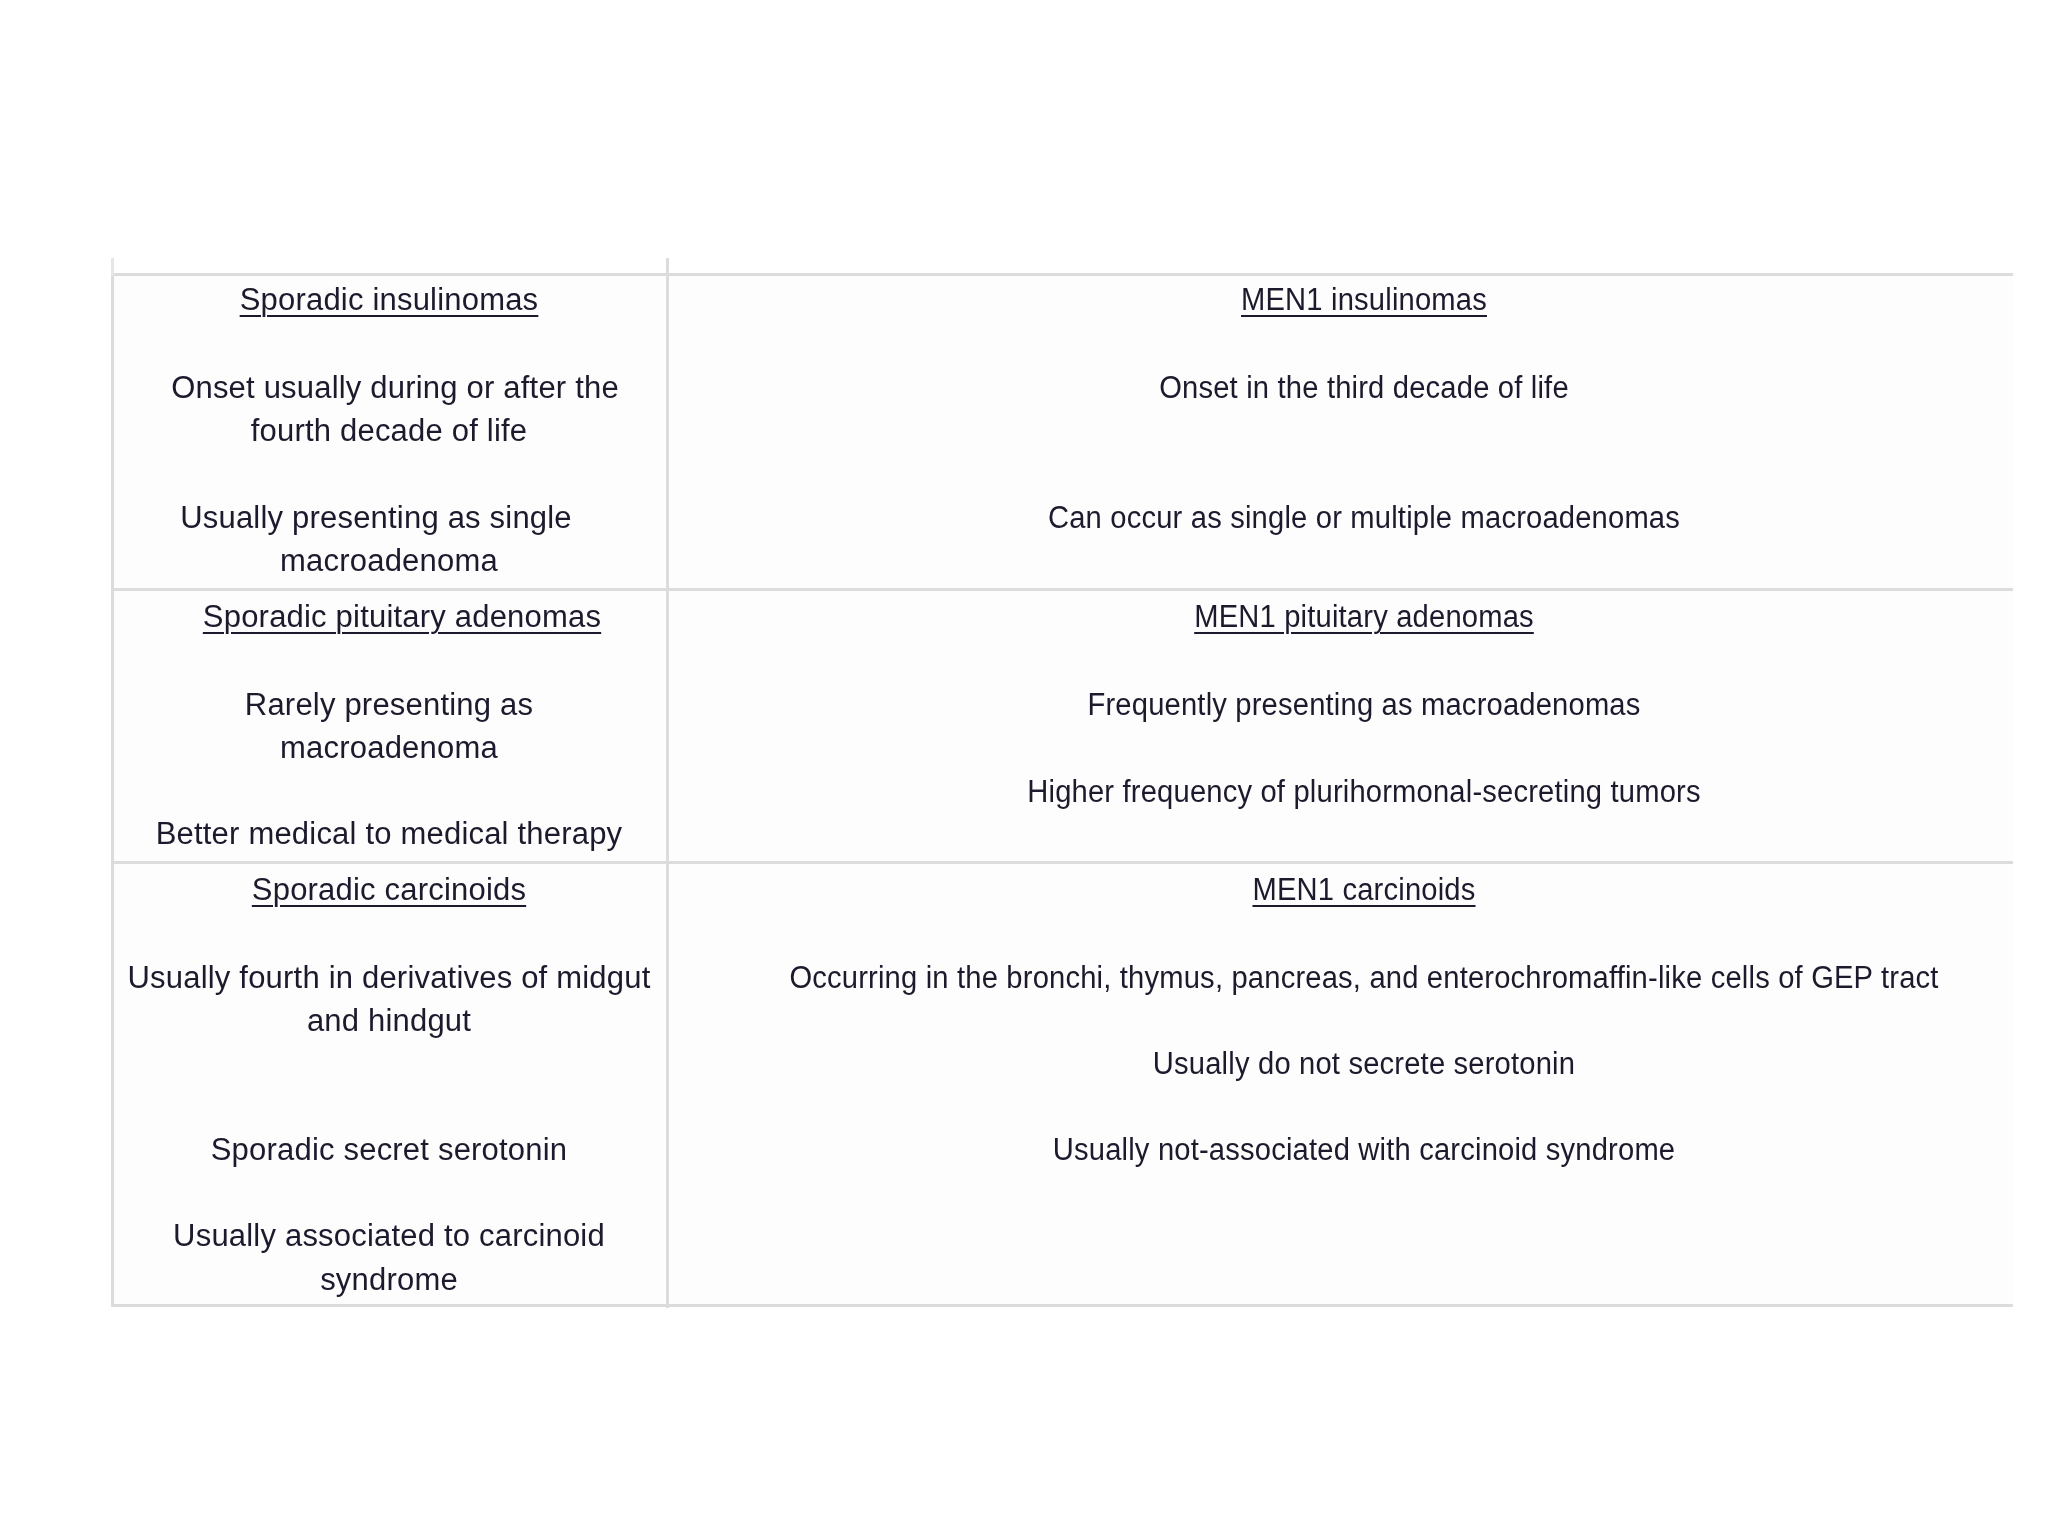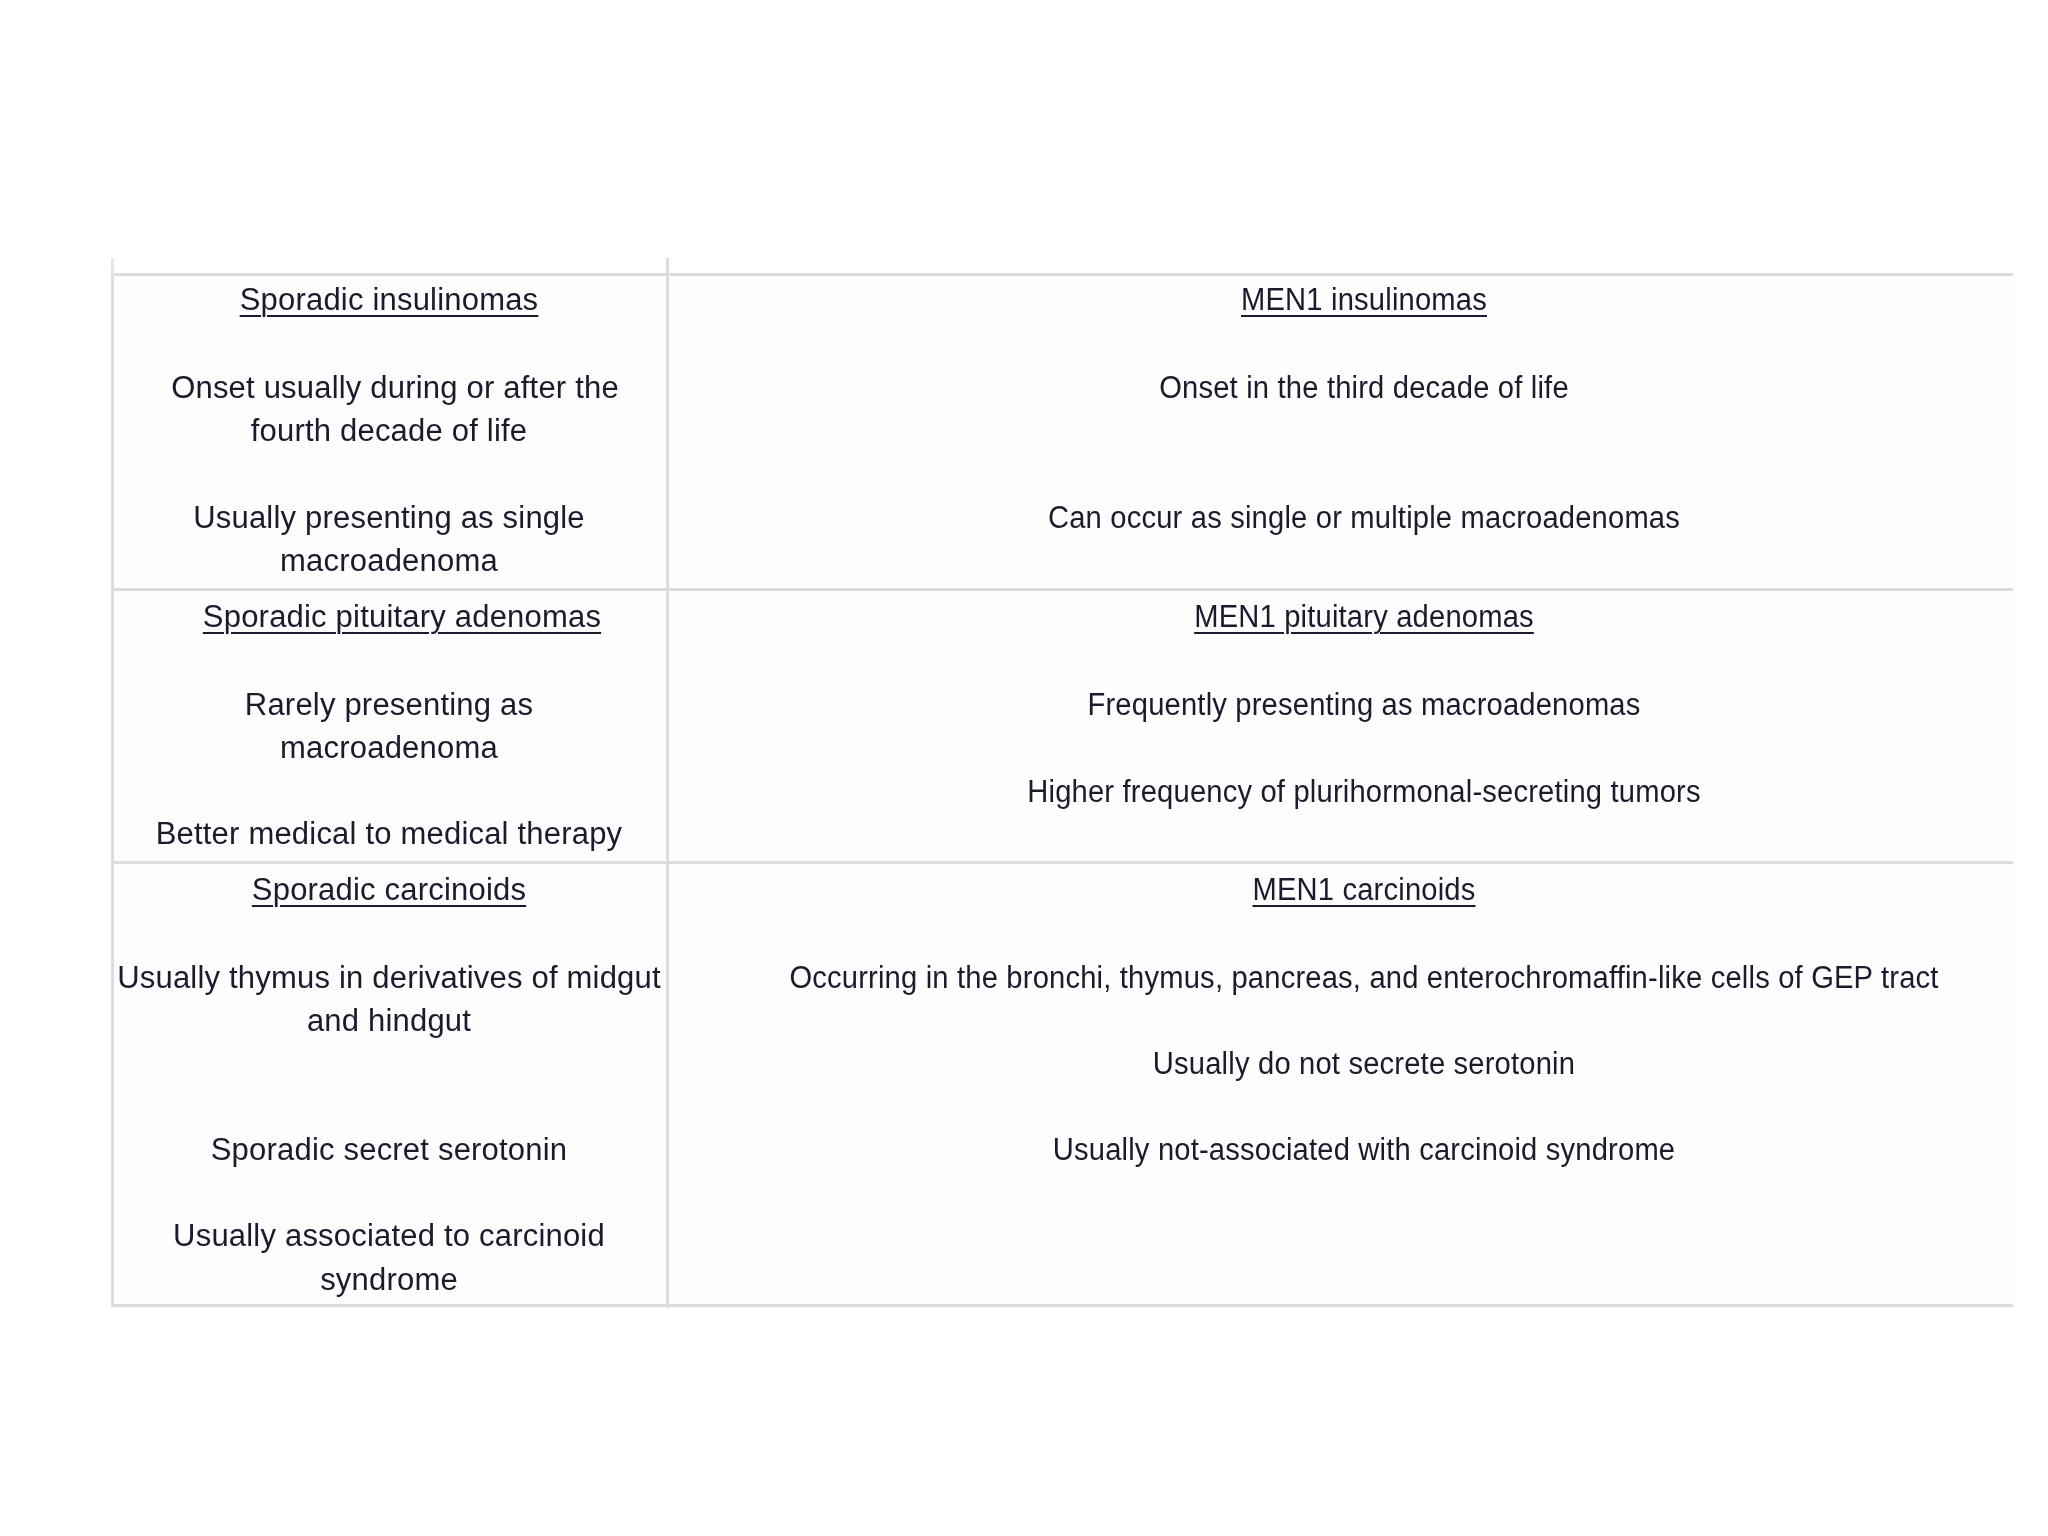--- a/index.html
+++ b/index.html
@@ -19,38 +19,38 @@
 
 <div class="table"></div>
 <div class="leftstub"></div>
 <div class="vline"></div>
 <div class="hline" style="top:588px"></div>
 <div class="hline" style="top:861px"></div>
 
 <div class="t h" style="left:389px;top:278px">Sporadic insulinomas</div>
 <div class="t" style="left:395px;top:366px">Onset usually during or after the</div>
 <div class="t" style="left:389px;top:409px">fourth decade of life</div>
-<div class="t" style="left:389px;top:496px">Usually presenting as single</div>
+<div class="t" style="left:376px;top:496px">Usually presenting as single</div>
 <div class="t" style="left:389px;top:539px">macroadenoma</div>
 
 <div class="t h r" style="left:1364px;top:278px">MEN1 insulinomas</div>
 <div class="t r" style="left:1364px;top:366px">Onset in the third decade of life</div>
 <div class="t r" style="left:1364px;top:496px">Can occur as single or multiple macroadenomas</div>
 
 <div class="t h" style="left:402px;top:595px">Sporadic pituitary adenomas</div>
 <div class="t" style="left:389px;top:683px">Rarely presenting as</div>
 <div class="t" style="left:389px;top:726px">macroadenoma</div>
 <div class="t" style="left:389px;top:812px">Better medical to medical therapy</div>
 
 <div class="t h r" style="left:1364px;top:595px">MEN1 pituitary adenomas</div>
 <div class="t r" style="left:1364px;top:683px">Frequently presenting as macroadenomas</div>
 <div class="t r" style="left:1364px;top:770px">Higher frequency of plurihormonal-secreting tumors</div>
 
 <div class="t h" style="left:389px;top:868px">Sporadic carcinoids</div>
-<div class="t" style="left:389px;top:956px">Usually thymus in derivatives of midgut</div>
+<div class="t" style="left:389px;top:956px">Usually fourth in derivatives of midgut</div>
 <div class="t" style="left:389px;top:999px">and hindgut</div>
 <div class="t" style="left:389px;top:1128px">Sporadic secret serotonin</div>
 <div class="t" style="left:389px;top:1214px">Usually associated to carcinoid</div>
 <div class="t" style="left:389px;top:1258px">syndrome</div>
 
 <div class="t h r" style="left:1364px;top:868px">MEN1 carcinoids</div>
 <div class="t r" style="left:1364px;top:956px">Occurring in the bronchi, thymus, pancreas, and enterochromaffin-like cells of GEP tract</div>
 <div class="t r" style="left:1364px;top:1042px">Usually do not secrete serotonin</div>
 <div class="t r" style="left:1364px;top:1128px">Usually not-associated with carcinoid syndrome</div>
 

